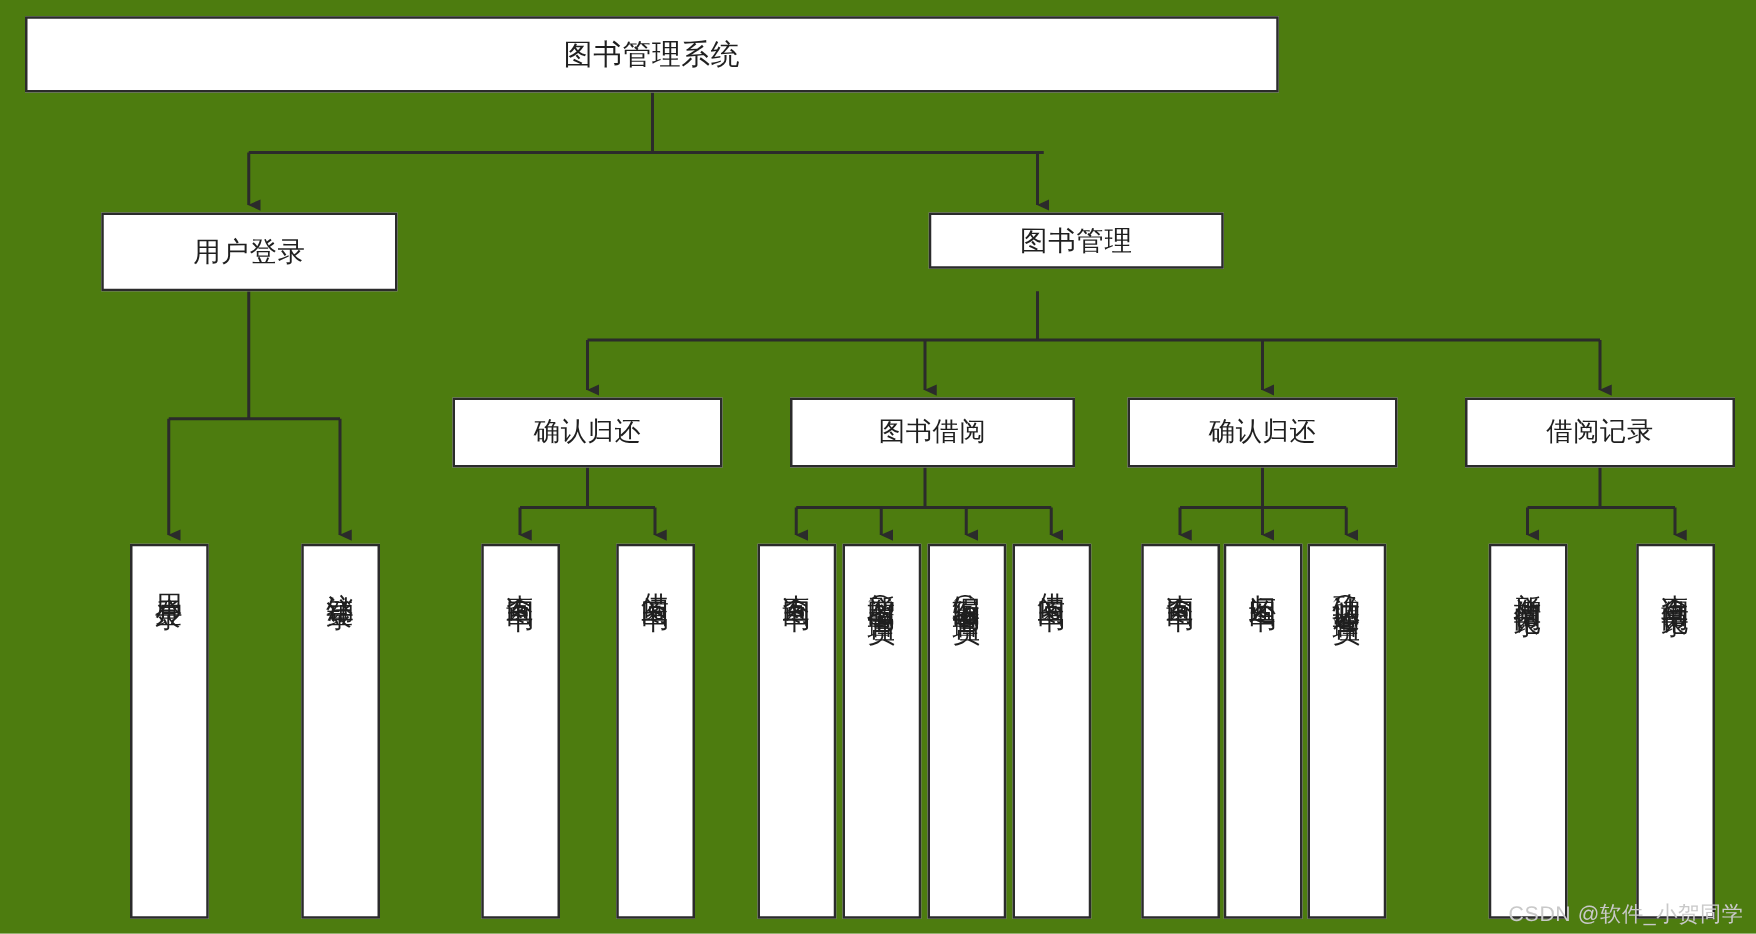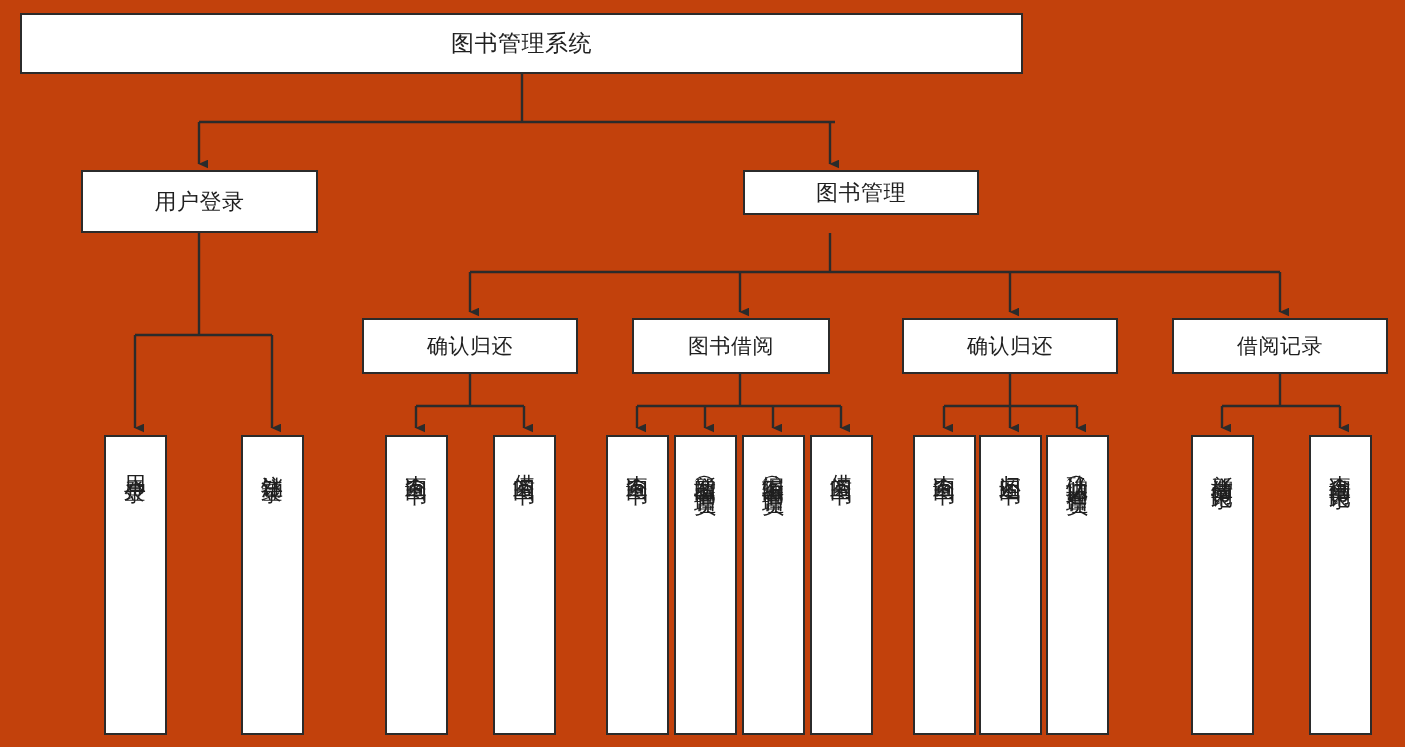--- a/index.html
+++ b/index.html
@@ -7,21 +7,21 @@
     padding: 0;
     background: #ffffff;
   }
   body {
     font-family: "Liberation Sans", "DejaVu Sans", sans-serif;
   }
   #canvas {
     position: relative;
     width: 1405px;
     height: 747px;
-    background: #c2410c;
+    background: #4d7c0f;
     overflow: hidden;
     text-decoration: underline;
   }
   #diagram-svg {
     position: absolute;
     left: 0;
     top: 0;
     width: 1405px;
     height: 747px;
   }
@@ -131,21 +131,21 @@
   <div class="node-box lvl-1" style="left:81px; top:170px; width:237px; height:63px;">
     <span class="node-label">用户登录</span>
   </div>
   <div class="node-box lvl-1" style="left:743px; top:170px; width:236px; height:45px;">
     <span class="node-label">图书管理</span>
   </div>
 
   <div class="node-box lvl-2" style="left:362px; top:318px; width:216px; height:56px;">
     <span class="node-label">确认归还</span>
   </div>
-  <div class="node-box lvl-2" style="left:632px; top:318px; width:198px; height:56px;">
+  <div class="node-box lvl-2" style="left:632px; top:318px; width:228px; height:56px;">
     <span class="node-label">图书借阅</span>
   </div>
   <div class="node-box lvl-2" style="left:902px; top:318px; width:216px; height:56px;">
     <span class="node-label">确认归还</span>
   </div>
   <div class="node-box lvl-2" style="left:1172px; top:318px; width:216px; height:56px;">
     <span class="node-label">借阅记录</span>
   </div>
 
   <div class="node-box leaf" style="left:104px; top:435px; width:63px; height:300px;">
@@ -185,14 +185,15 @@
     <span class="node-label">确认归还（管理员）</span>
   </div>
 
   <div class="node-box leaf" style="left:1191px; top:435px; width:63px; height:300px;">
     <span class="node-label">新增借阅记录</span>
   </div>
   <div class="node-box leaf" style="left:1309px; top:435px; width:63px; height:300px;">
     <span class="node-label">查询借阅记录</span>
   </div>
 
+  <div id="watermark">CSDN @软件_小贺同学</div>
 
 </div>
 
 </body></html>

